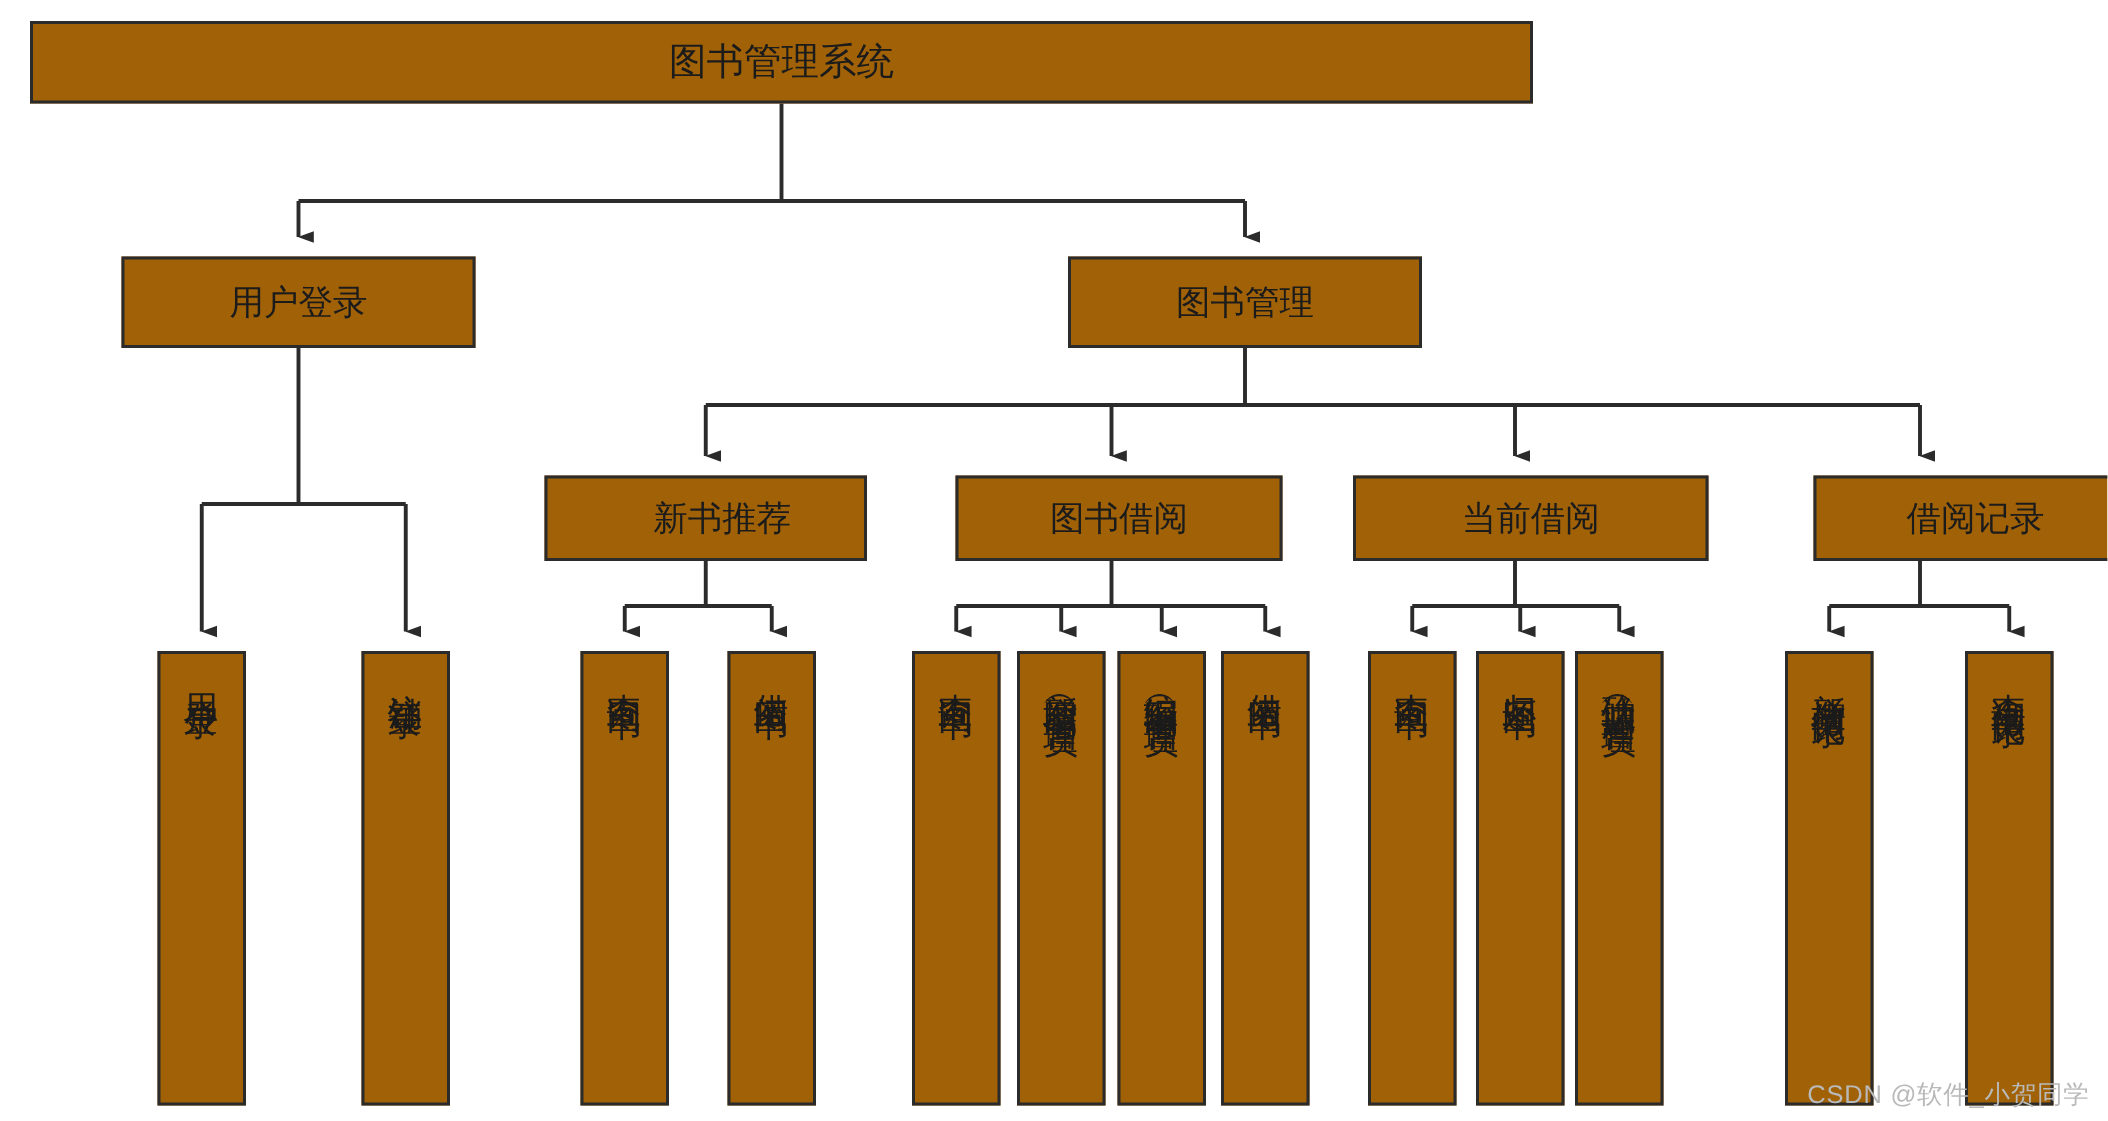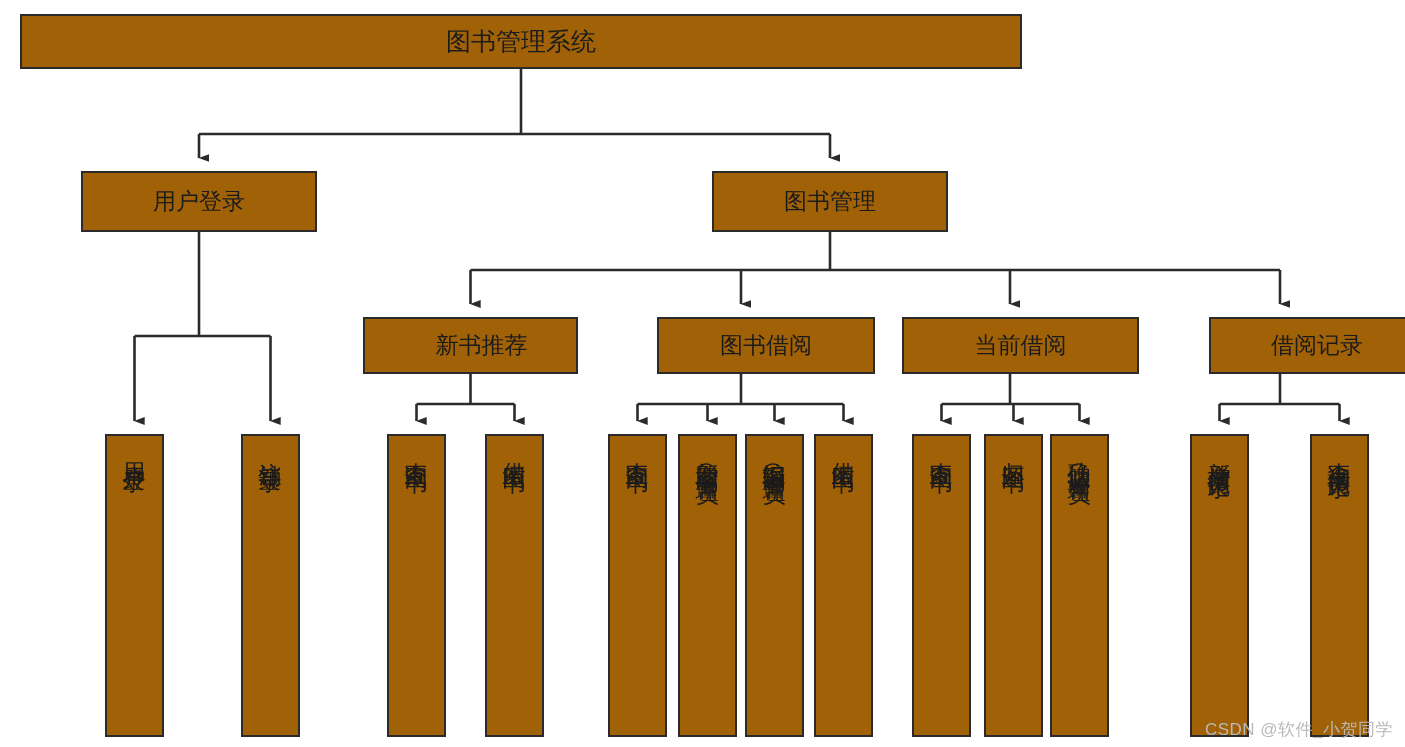--- a/index.html
+++ b/index.html
@@ -123,21 +123,21 @@
       </div>
       <div class="node level-1" style="left: 81px; top: 171px; width: 236px; height: 61px;">
         <span class="node-label">用户登录</span>
       </div>
       <div class="node level-1" style="left: 712px; top: 171px; width: 236px; height: 61px;">
         <span class="node-label">图书管理</span>
       </div>
       <div class="node level-2" style="left: 363px; top: 317px; width: 215px; height: 57px; padding-left: 22px;">
         <span class="node-label">新书推荐</span>
       </div>
-      <div class="node level-2" style="left: 657px; top: 317px; width: 218px; height: 57px;">
+      <div class="node level-2" style="left: 637px; top: 317px; width: 218px; height: 57px;">
         <span class="node-label">图书借阅</span>
       </div>
       <div class="node level-2" style="left: 902px; top: 317px; width: 237px; height: 57px;">
         <span class="node-label">当前借阅</span>
       </div>
       <div class="node level-2" style="left: 1209px; top: 317px; width: 216px; height: 57px;">
         <span class="node-label">借阅记录</span>
       </div>
       <div class="node level-3 leaf" style="left: 105px; top: 434px; width: 59px; height: 303px;">
         <span class="node-label">用户登录</span>

